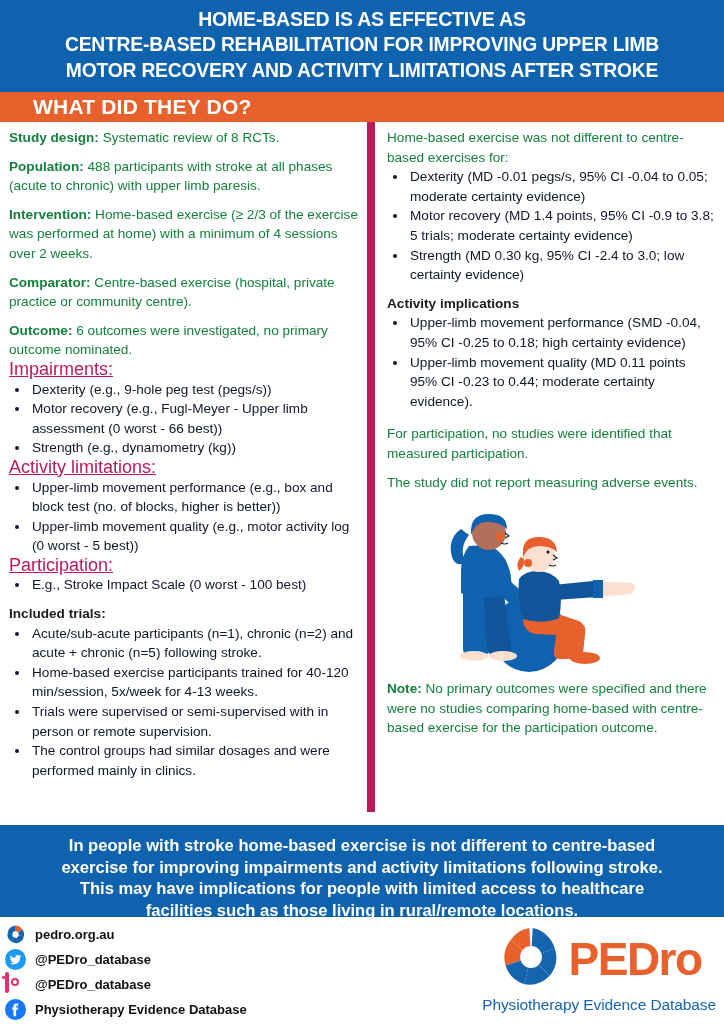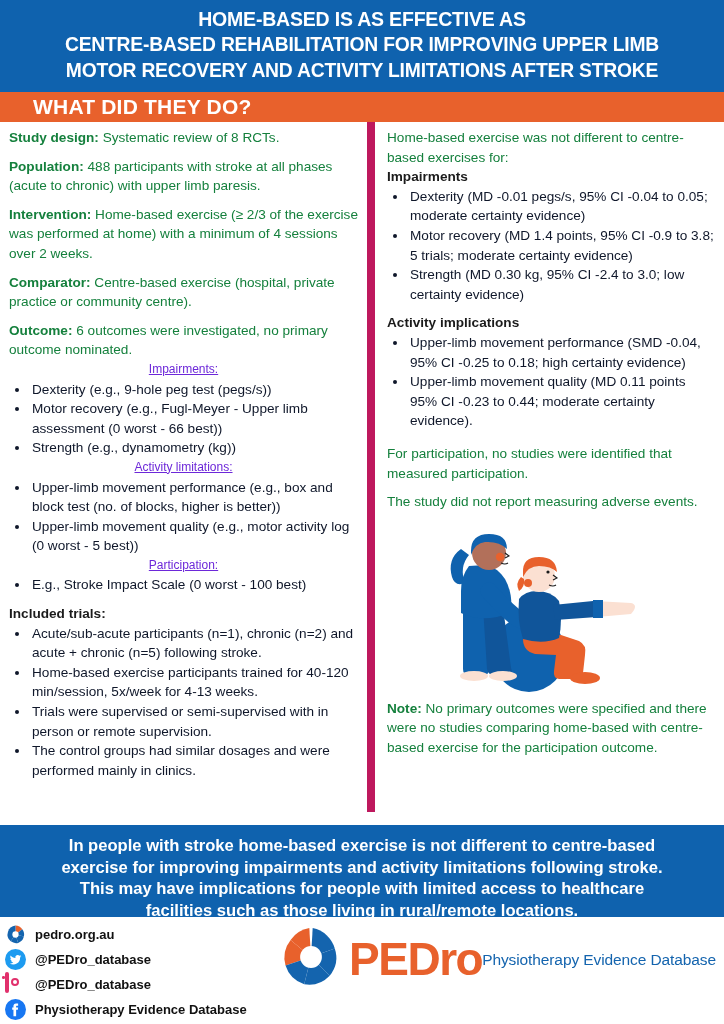--- a/index.html
+++ b/index.html
@@ -53,22 +53,22 @@
     flex:1;padding:6px 8px 0 12px;
     border-left:8px solid #be185d;
   }
 
   .p{
     font-size:13.6px;line-height:19.6px;color:#15803d;margin:0 0 9px 0;
   }
   .p.tight{margin-bottom:0;}
   .p b{font-weight:bold;}
   .sub-ul{
-    font-size:12px;line-height:19.6px;color:#6d28d9;
-    text-decoration:underline;margin:0;text-align:center;
+    font-size:18px;line-height:19.6px;color:#be185d;
+    text-decoration:underline;margin:0;
   }
   ul.bul{
     margin:0 0 0 0;padding-left:21px;list-style:disc outside;
   }
   ul.bul li{
     font-size:13.6px;line-height:19.6px;color:#0f172a;margin:0;
     padding-left:2px;
   }
   .gap{height:9px;}
   .gap-sm{height:4px;}
@@ -116,21 +116,21 @@
     width:8px;height:8px;border-radius:50%;
     border:2.2px solid #e1306c;box-sizing:border-box;
   }
   .ig-out:after{
     content:"";position:absolute;right:2.2px;top:2.2px;
     width:2.4px;height:2.4px;border-radius:50%;background:#e1306c;
   }
 
   .logo-wrap{
     position:absolute;right:8px;top:6px;
-    display:flex;align-items:center;
+    display:flex;flex-direction:column;align-items:center;
   }
   .logo-row{display:flex;align-items:center;}
   .logo-text{
     font-size:46px;font-weight:bold;color:#e8612c;
     letter-spacing:-1.5px;line-height:46px;margin-left:4px;
   }
   .logo-sub{
     font-size:15.5px;color:#1464ae;margin-top:1px;letter-spacing:-0.1px;
   }
 </style>
@@ -190,21 +190,20 @@
         <li>Home-based exercise participants trained for 40-120 min/session, 5x/week for 4-13 weeks.</li>
         <li>Trials were supervised or semi-supervised with in person or remote supervision.</li>
         <li>The control groups had similar dosages and were performed mainly in clinics.</li>
       </ul>
     </div>
 
     <div class="col col-right">
 
       <p class="p tight">Home-based exercise was not different to centre-based exercises for:</p>
 
-      <div class="bold-head">Impairments</div>
       <ul class="bul">
         <li>Dexterity (MD -0.01 pegs/s, 95% CI -0.04 to 0.05; moderate certainty evidence)</li>
         <li>Motor recovery (MD 1.4 points, 95% CI -0.9 to 3.8; 5 trials; moderate certainty evidence)</li>
         <li>Strength (MD 0.30 kg, 95% CI -2.4 to 3.0; low certainty evidence)</li>
       </ul>
 
       <div class="gap"></div>
 
       <div class="bold-head">Activity implications</div>
       <ul class="bul">

